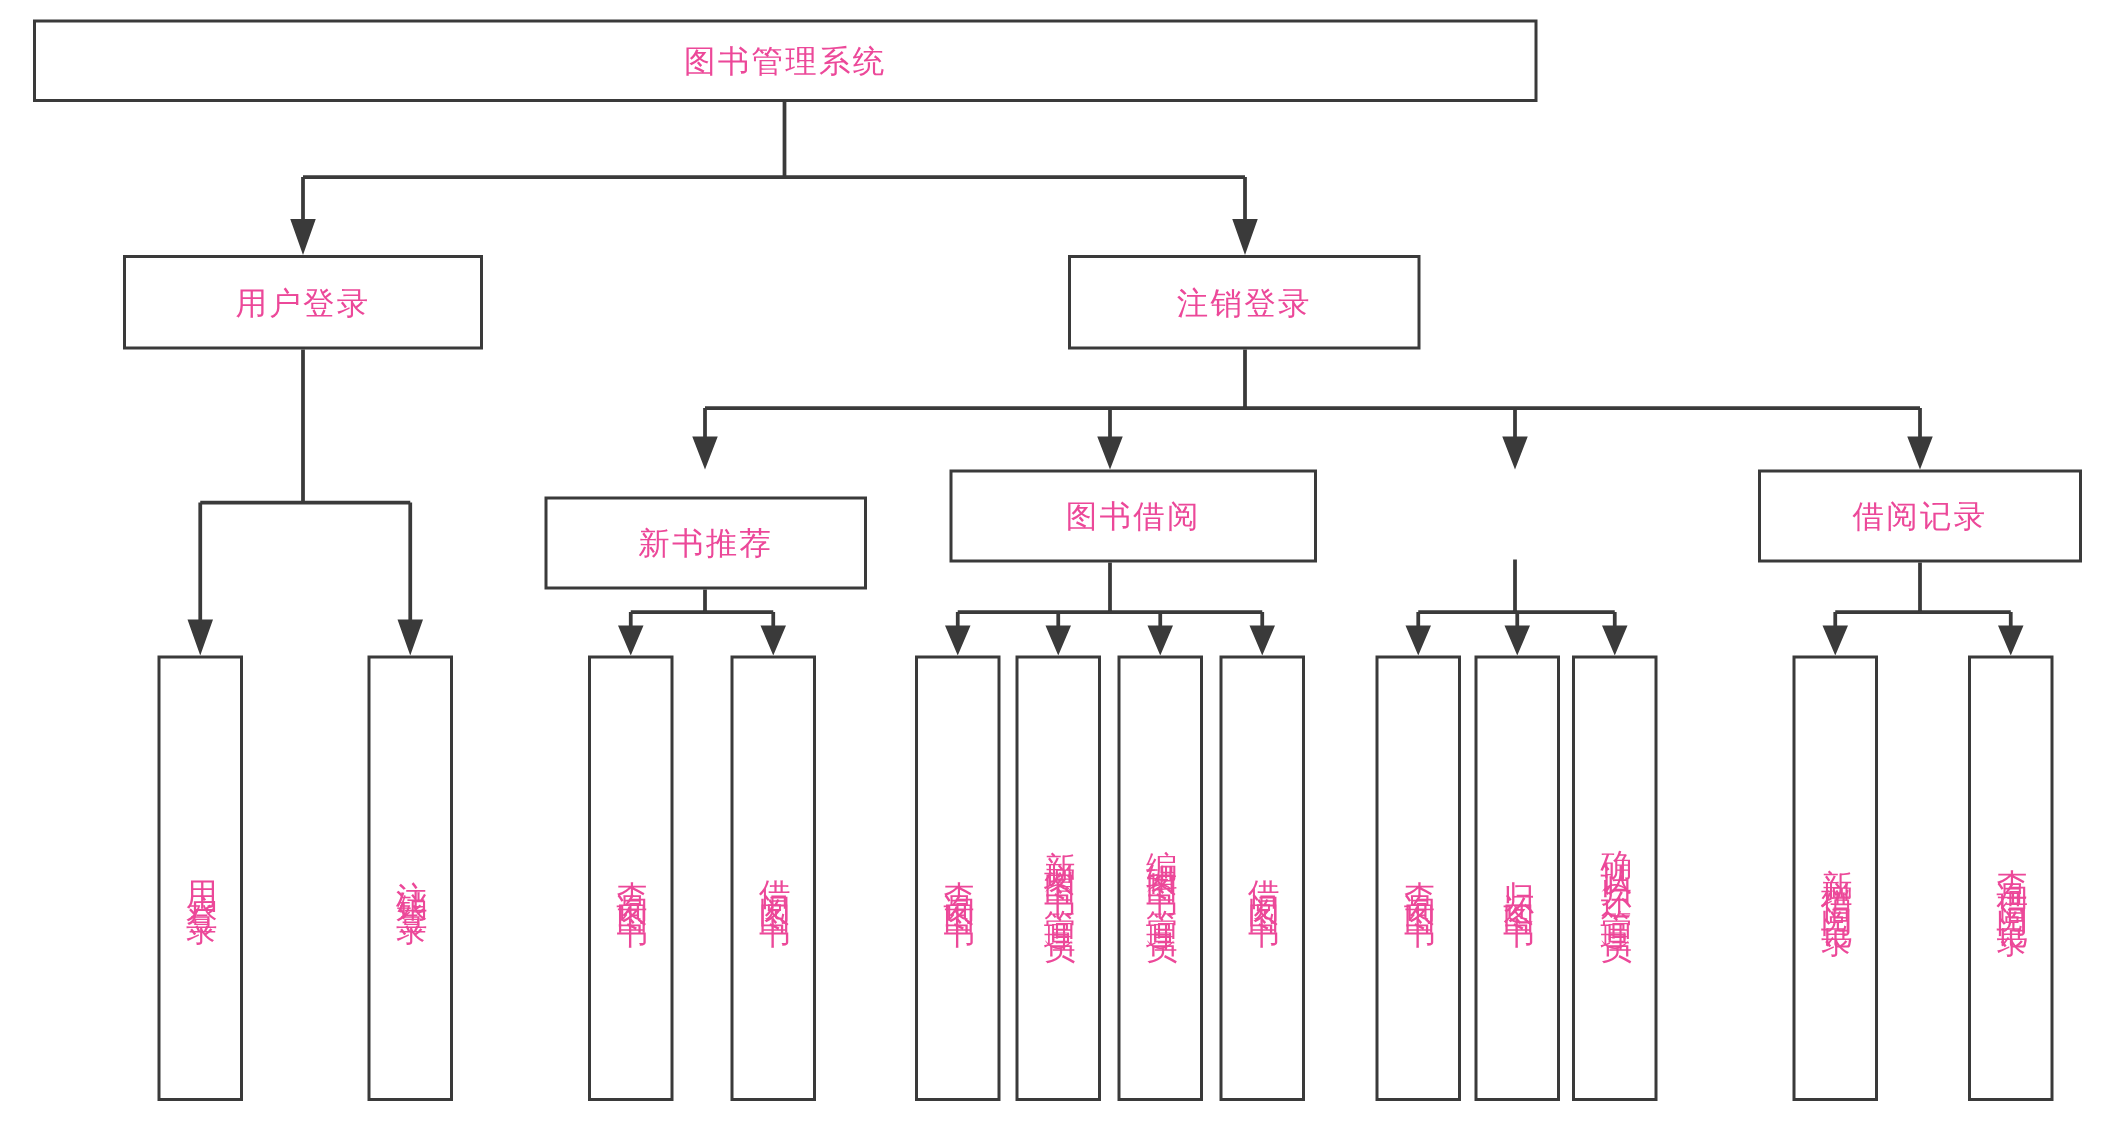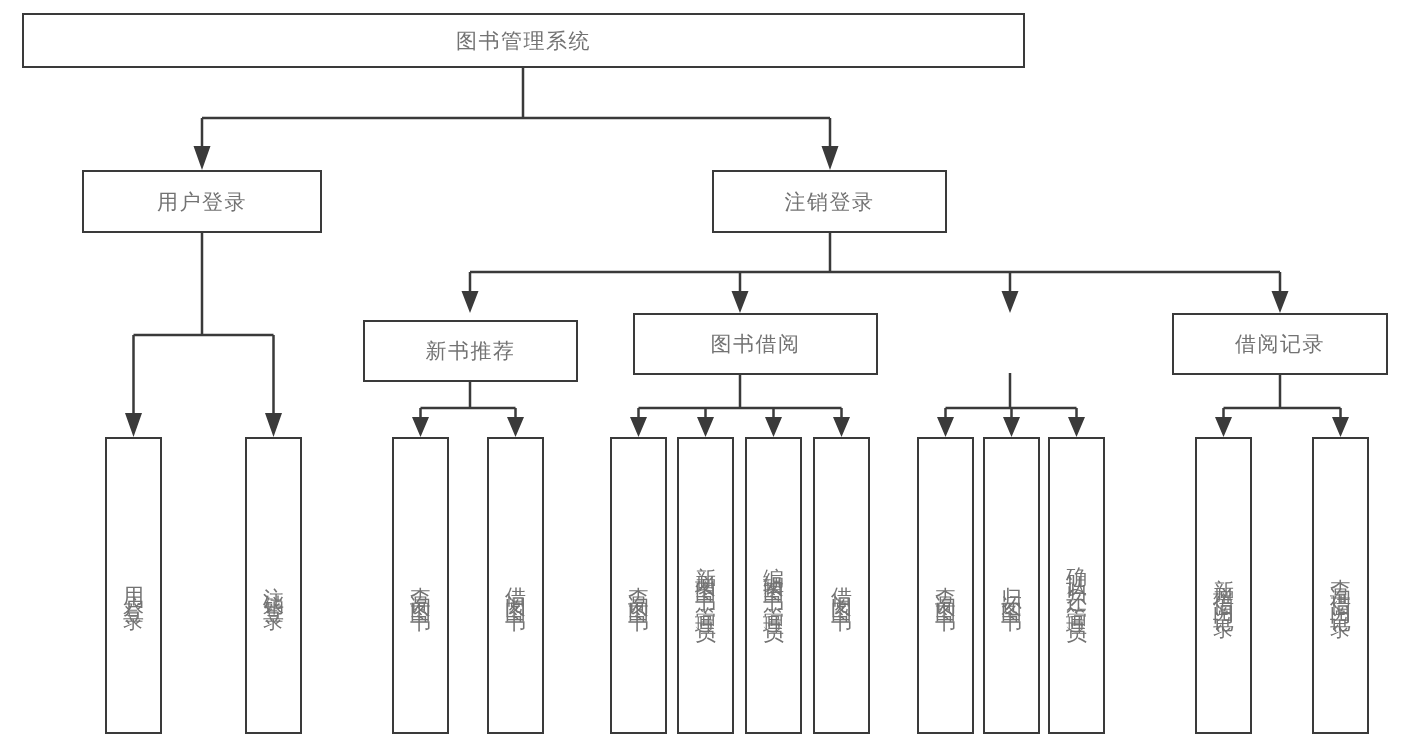--- a/index.html
+++ b/index.html
@@ -10,21 +10,21 @@
     font-family:"Liberation Sans","DejaVu Sans",sans-serif;
     overflow:hidden;
   }
   #wires{position:absolute;left:0;top:0;z-index:0;}
   .hbox,.vbox{
     position:absolute;
     background:#ffffff;
     border:2.5px solid #3a3a3a;
     box-sizing:border-box;
     display:flex;align-items:center;justify-content:center;
-    color:#737373;
+    color:#ec4899;
     z-index:1;
   }
   .hbox span{
     font-size:21px;
     letter-spacing:1.5px;
     white-space:nowrap;
   }
   .vbox{width:57px;top:437px;height:297px;}
   .vbox span{
     writing-mode:vertical-rl;
@@ -75,21 +75,21 @@
     <span>图书管理系统</span>
   </div>
 
   <div class="hbox" style="left:82px;top:170px;width:240px;height:63px;">
     <span>用户登录</span>
   </div>
   <div class="hbox" style="left:712px;top:170px;width:235px;height:63px;">
     <span>注销登录</span>
   </div>
 
-  <div class="hbox" style="left:363px;top:320px;width:215px;height:62px;">
+  <div class="hbox" style="left:363px;top:331px;width:215px;height:62px;">
     <span>新书推荐</span>
   </div>
   <div class="hbox" style="left:633px;top:313px;width:245px;height:62px;">
     <span>图书借阅</span>
   </div>
   <div class="hbox" style="left:1172px;top:313px;width:216px;height:62px;">
     <span>借阅记录</span>
   </div>
 
   <div class="vbox" style="left:105px;">

